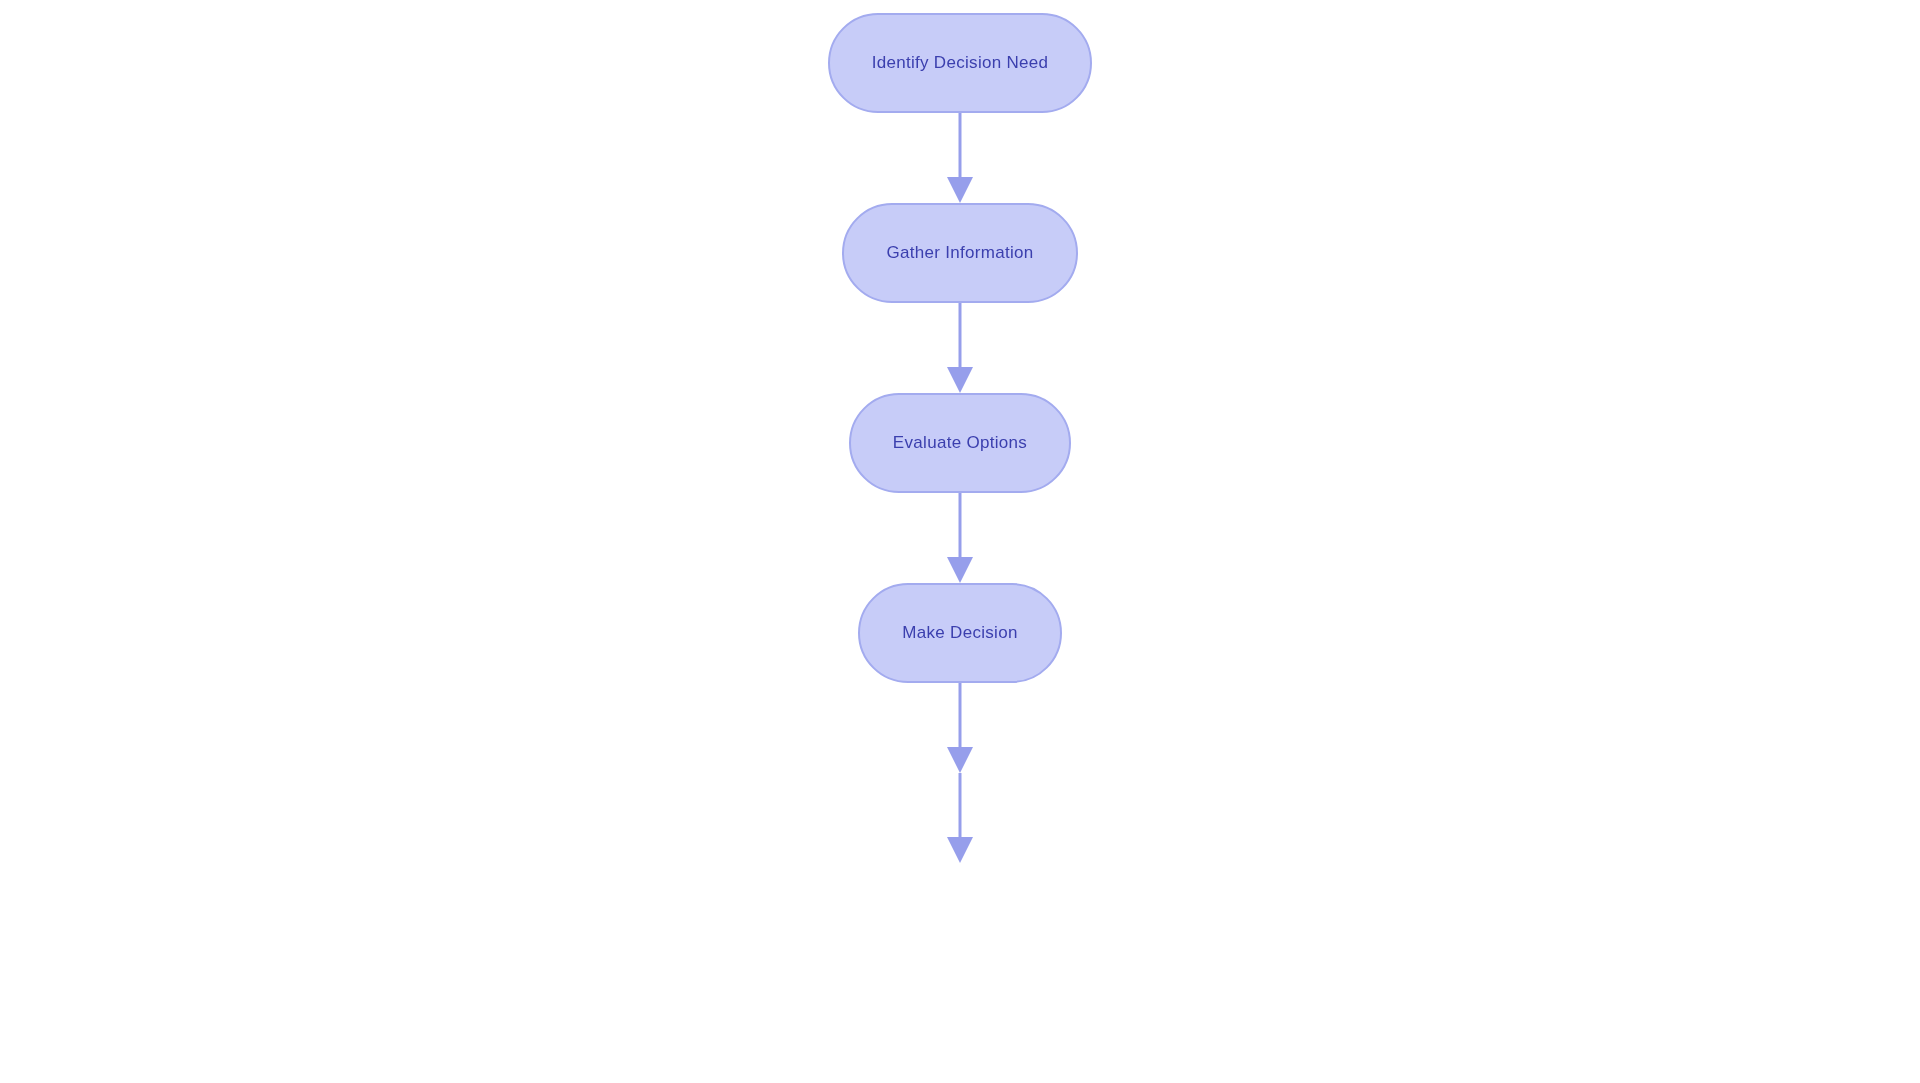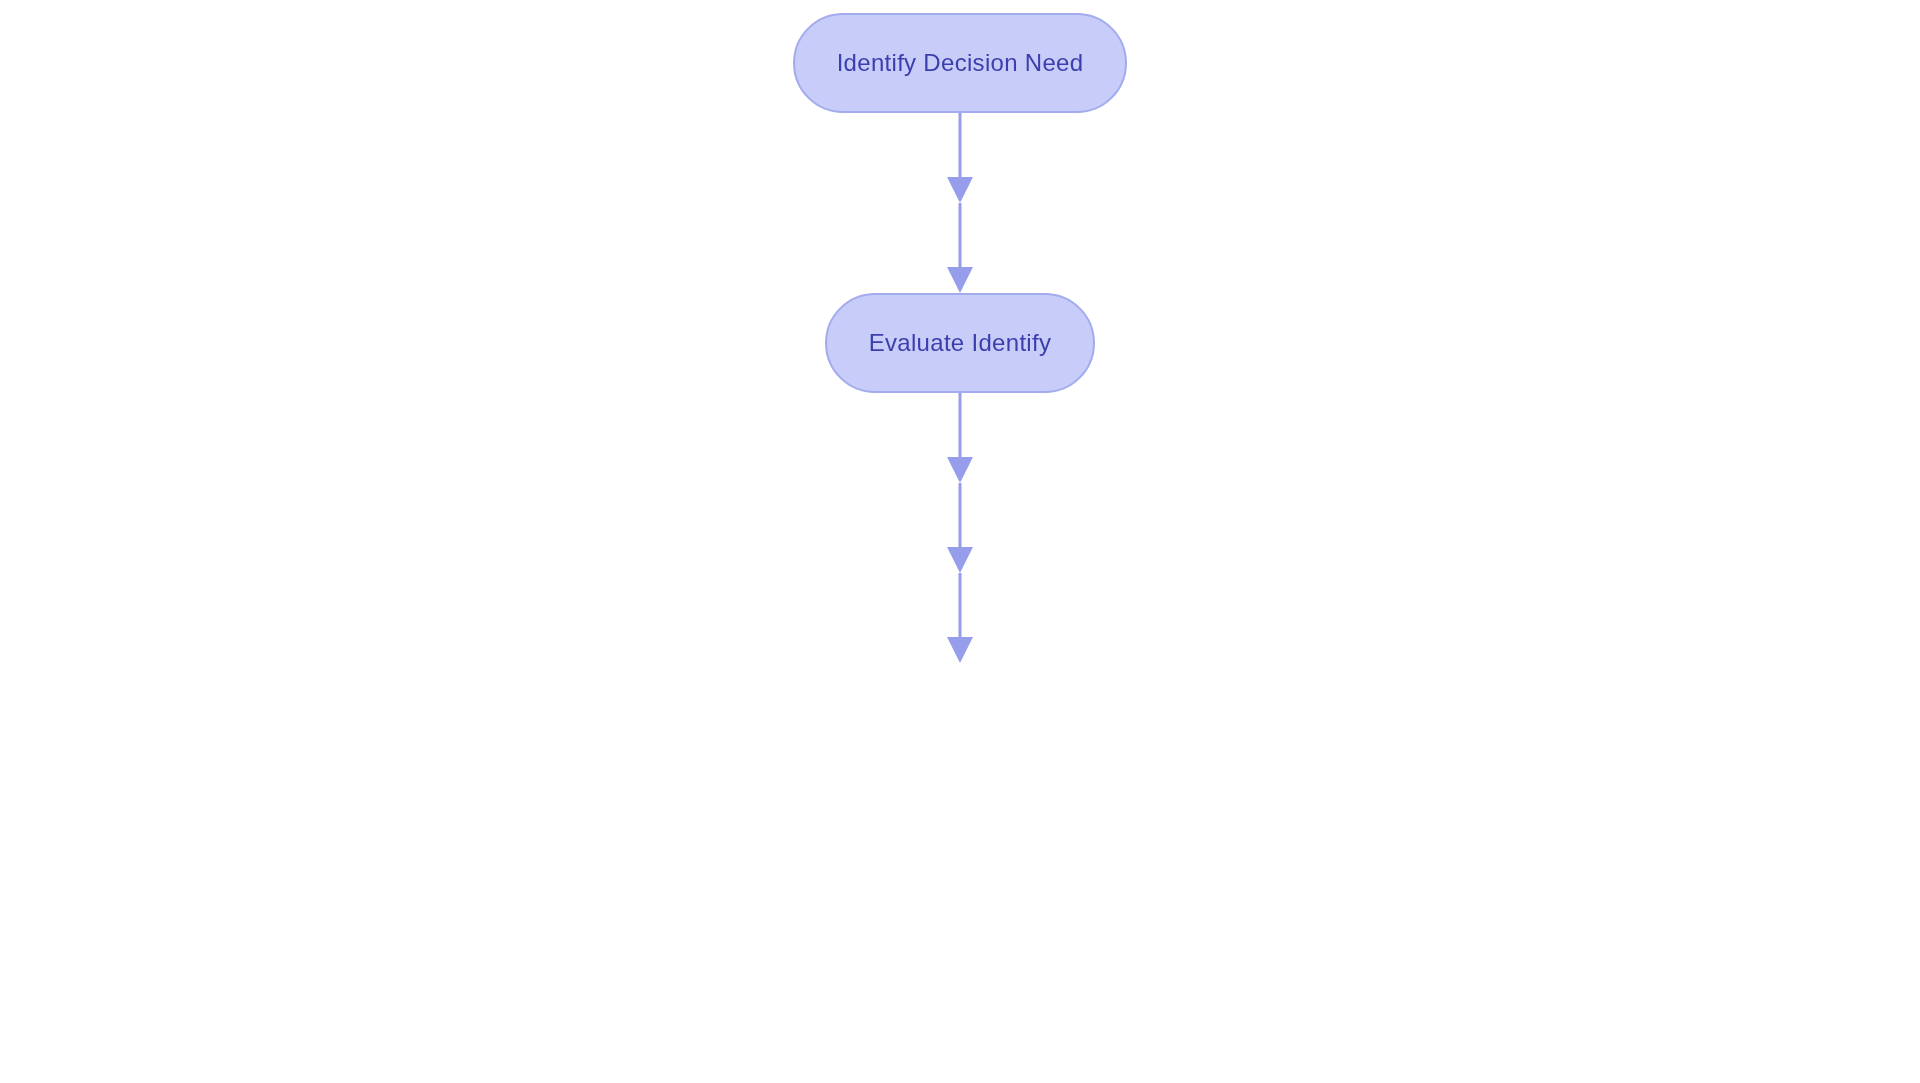--- a/index.html
+++ b/index.html
@@ -31,21 +31,21 @@
     padding: 0 42px;
     border-radius: 50px;
     background: var(--node-fill);
     border: 2px solid var(--node-border);
     display: flex;
     align-items: center;
     justify-content: center;
     flex: 0 0 auto;
   }
   .node-label {
-    font-size: 24px;
+    font-size: 17px;
     font-weight: 400;
     letter-spacing: 0.3px;
     color: var(--node-text);
     white-space: nowrap;
   }
   .arrow {
     flex: 0 0 auto;
     display: block;
     color: var(--arrow);
   }
@@ -59,35 +59,41 @@
 
   <div class="node">
     <span class="node-label">Identify Decision Need</span>
   </div>
 
   <svg class="arrow" width="30" height="90" viewBox="0 0 30 90" aria-hidden="true">
     <line x1="15" y1="0" x2="15" y2="66"></line>
     <polygon points="2,64 28,64 15,90"></polygon>
   </svg>
 
+  <div class="node">
+    <span class="node-label">Gather Information</span>
+  </div>
 
   <svg class="arrow" width="30" height="90" viewBox="0 0 30 90" aria-hidden="true">
     <line x1="15" y1="0" x2="15" y2="66"></line>
     <polygon points="2,64 28,64 15,90"></polygon>
   </svg>
 
   <div class="node">
-    <span class="node-label">Evaluate Identify</span>
+    <span class="node-label">Evaluate Options</span>
   </div>
 
   <svg class="arrow" width="30" height="90" viewBox="0 0 30 90" aria-hidden="true">
     <line x1="15" y1="0" x2="15" y2="66"></line>
     <polygon points="2,64 28,64 15,90"></polygon>
   </svg>
 
+  <div class="node">
+    <span class="node-label">Make Decision</span>
+  </div>
 
   <svg class="arrow" width="30" height="90" viewBox="0 0 30 90" aria-hidden="true">
     <line x1="15" y1="0" x2="15" y2="66"></line>
     <polygon points="2,64 28,64 15,90"></polygon>
   </svg>
 
 
   <svg class="arrow" width="30" height="90" viewBox="0 0 30 90" aria-hidden="true">
     <line x1="15" y1="0" x2="15" y2="66"></line>
     <polygon points="2,64 28,64 15,90"></polygon>

